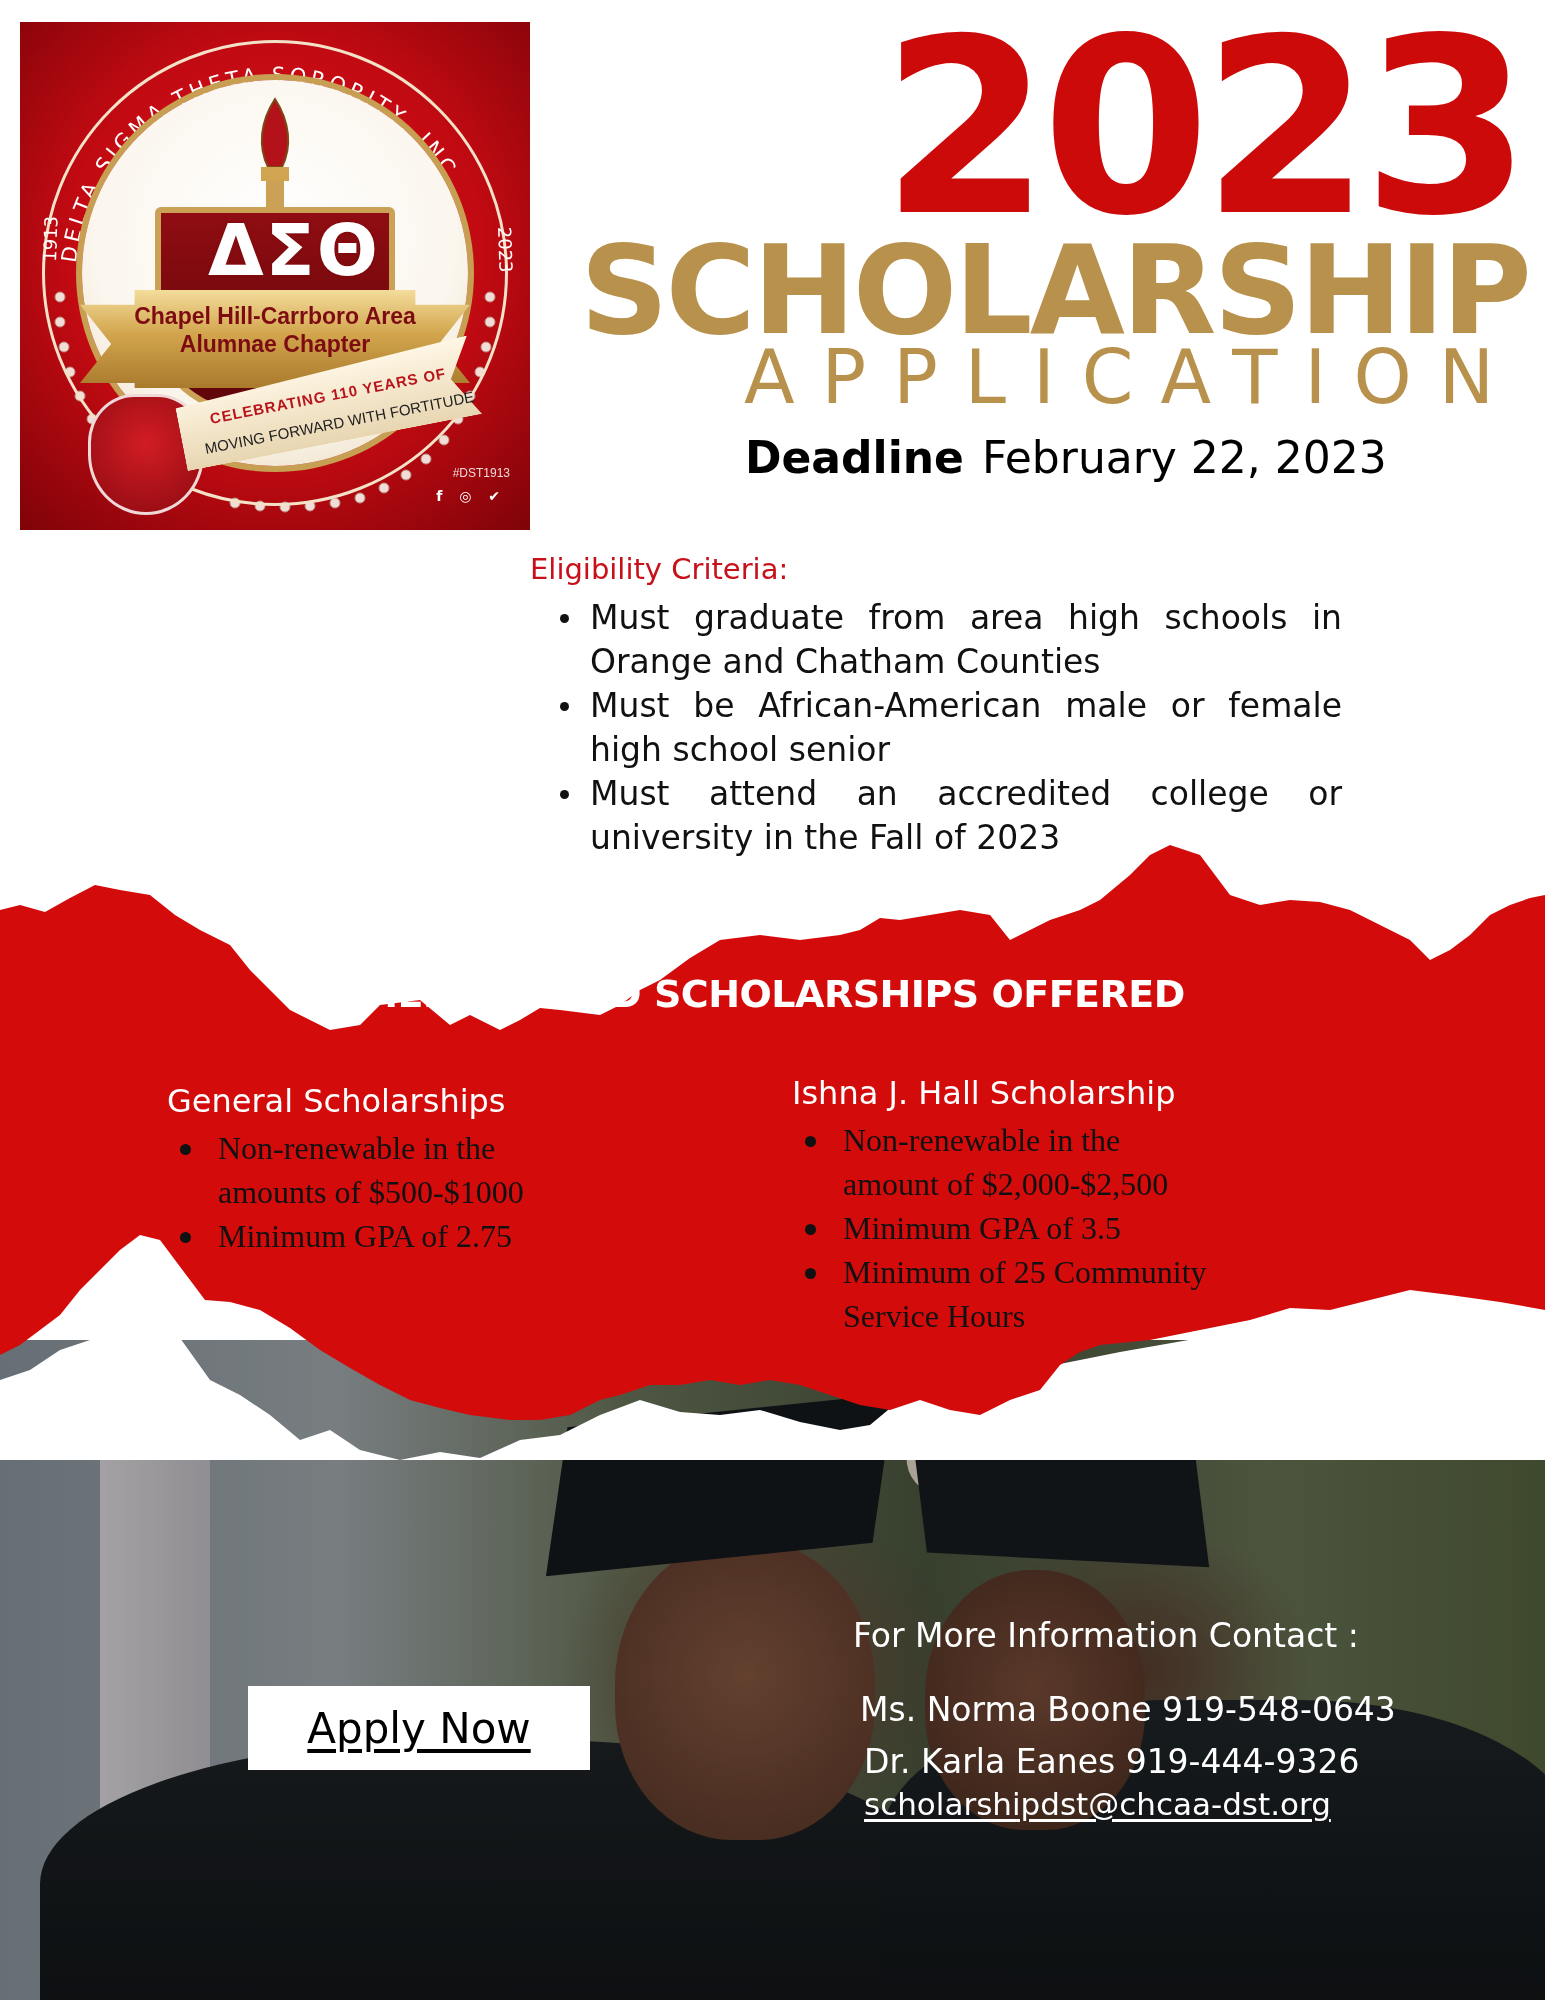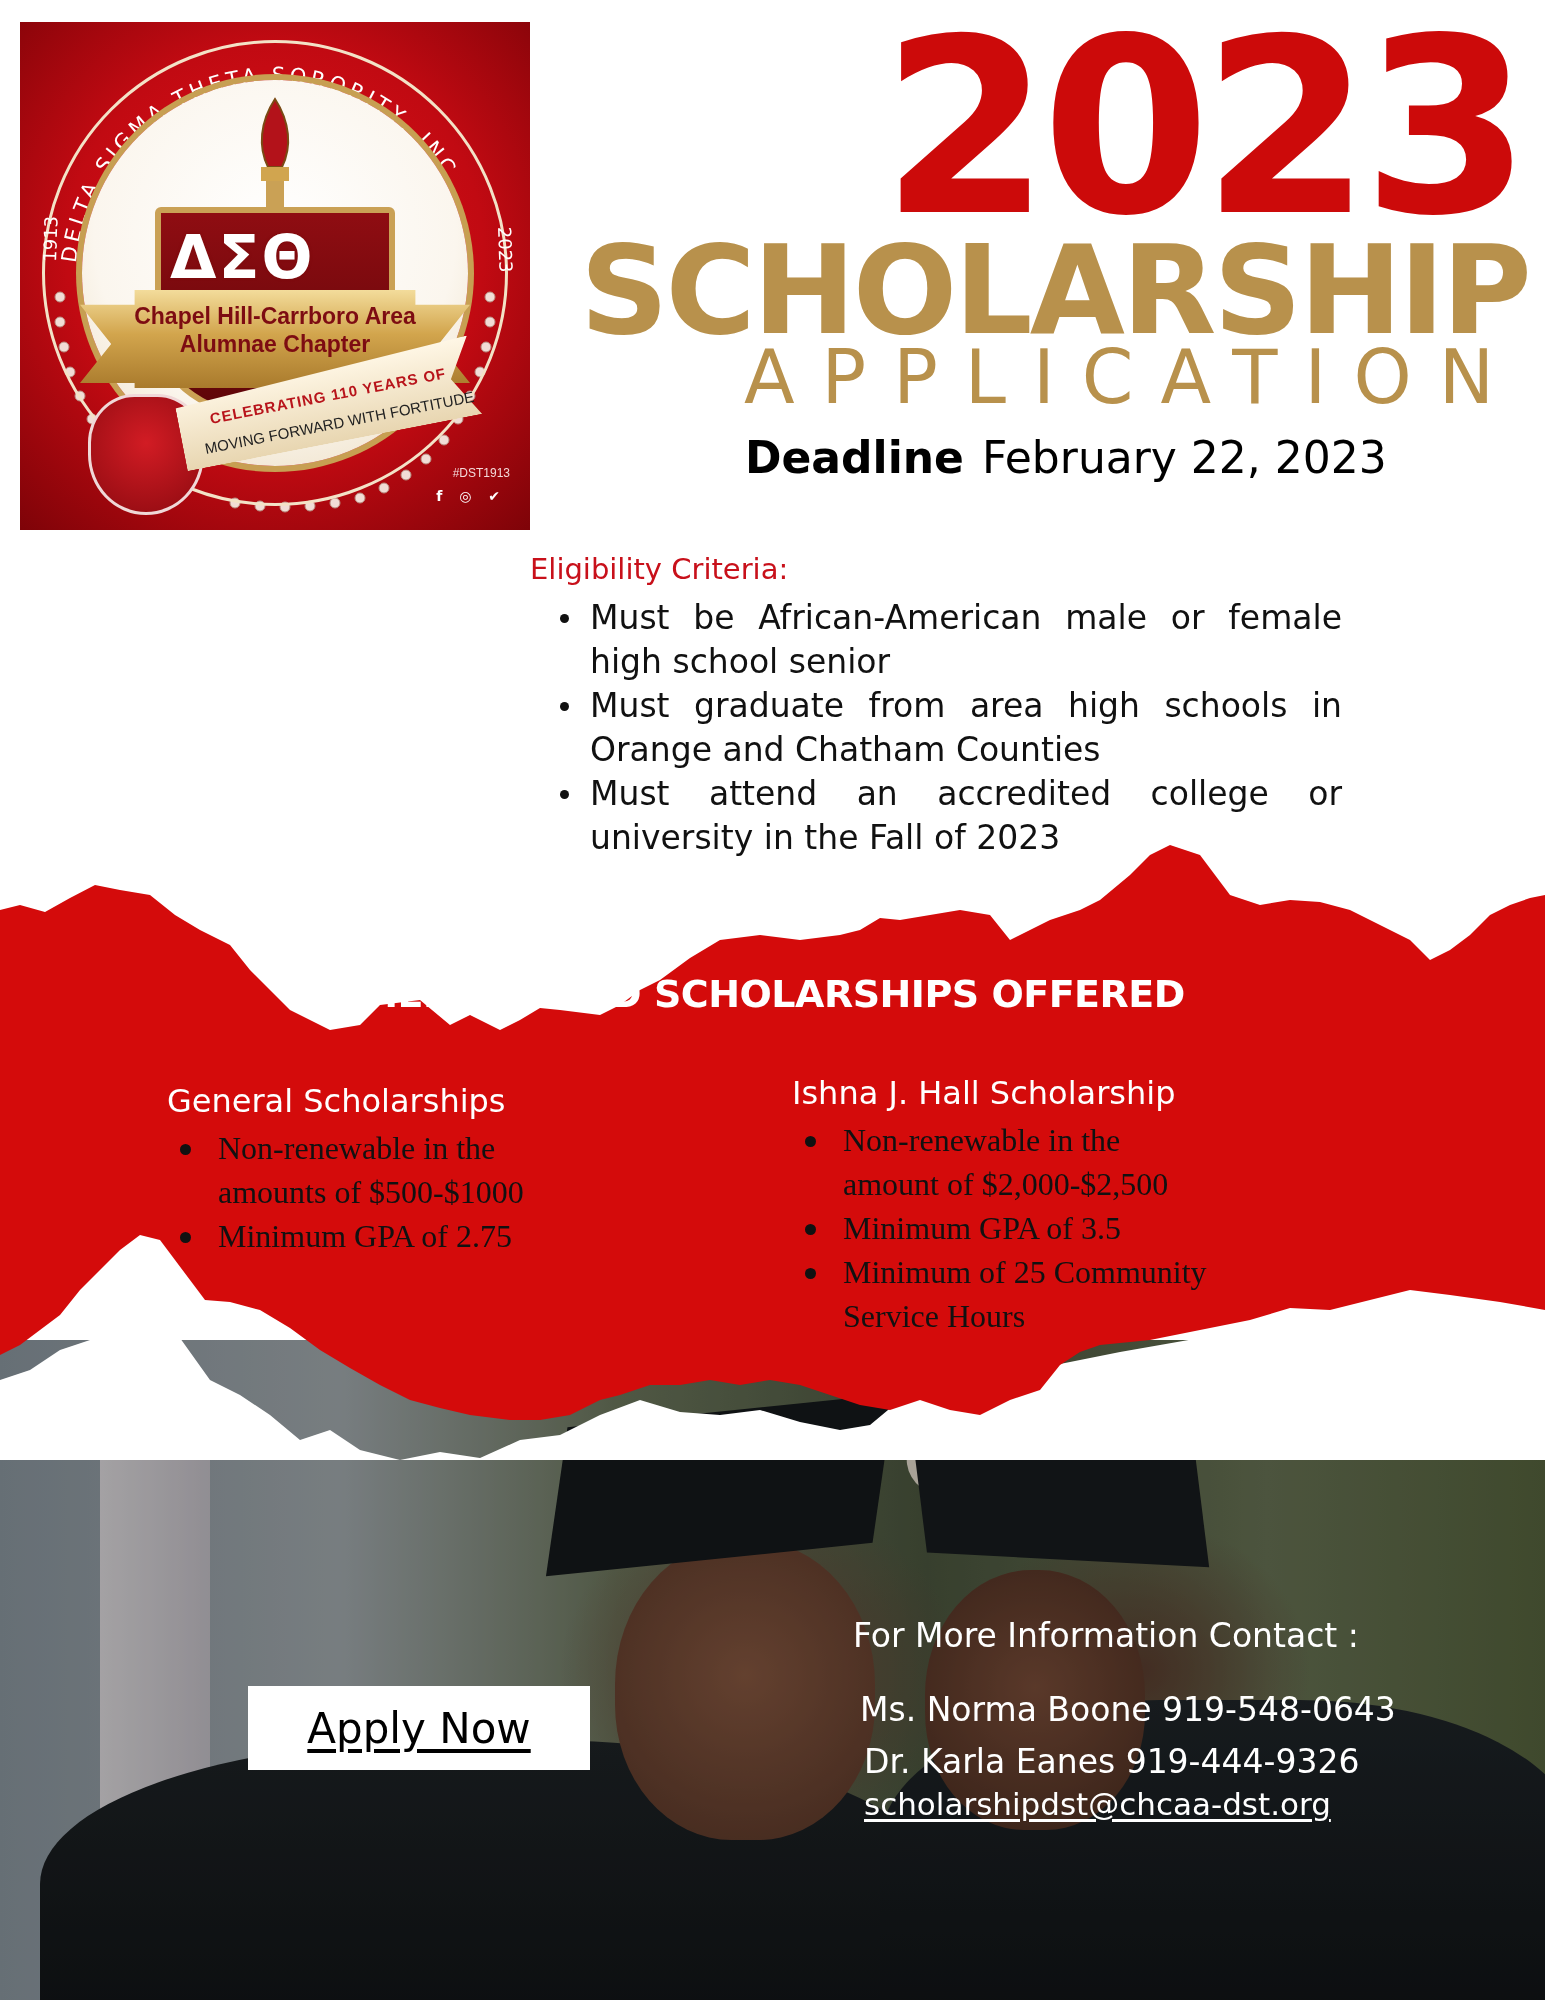--- a/index.html
+++ b/index.html
@@ -35,23 +35,23 @@
     position: absolute; left: 135px; top: 185px; width: 240px; height: 215px;
     background: linear-gradient(180deg, #8f0d12, #5c0508);
     border: 6px solid #caa155;
     border-radius: 6px 6px 50% 50% / 6px 6px 40% 40%;
     box-sizing: border-box;
   }
   .logo-torch {
     position: absolute; left: 232px; top: 75px; width: 46px; height: 120px;
   }
   .logo-greek {
-    position: absolute; left: 150px; top: 200px; width: 210px; text-align: left;
+    position: absolute; left: 150px; top: 186px; width: 210px; text-align: right;
     font-family: "DejaVu Sans", sans-serif; font-weight: bold;
-    font-size: 60px; color: #ffffff; letter-spacing: 2px;
+    font-size: 72px; color: #ffffff; letter-spacing: 2px;
     text-shadow: 0 0 3px #7a0a0a;
   }
   .logo-banner {
     position: absolute; left: 60px; top: 268px; width: 390px; height: 98px;
     background: linear-gradient(180deg, #f3dc9b 0%, #d2a54d 45%, #a97a2c 100%);
     clip-path: polygon(0 15%, 14% 15%, 14% 0, 86% 0, 86% 15%, 100% 15%, 92% 55%, 100% 95%, 86% 95%, 86% 100%, 14% 100%, 14% 95%, 0 95%, 8% 55%);
   }
   .logo-chapter {
     position: absolute; left: 60px; top: 280px; width: 390px; text-align: center;
     font-family: "Liberation Sans", sans-serif; font-weight: bold;
@@ -294,22 +294,22 @@
 
 <div class="abs title-year">2023</div>
 <div class="abs title-scholarship">SCHOLARSHIP</div>
 <div class="abs title-application">APPLICATION</div>
 <div class="abs deadline">
   <span class="lbl">Deadline</span><span>February 22, 2023</span>
 </div>
 
 <div class="abs elig-title">Eligibility Criteria:</div>
 <ul class="abs elig-list">
+  <li>Must graduate from area high schools in Orange and Chatham Counties</li>
   <li>Must be African-American male or female high school senior</li>
-  <li>Must graduate from area high schools in Orange and Chatham Counties</li>
   <li>Must attend an accredited college or university in the Fall of 2023</li>
 </ul>
 
 <div class="abs photo">
   <div class="photo-arm-l"></div>
   <div class="photo-scroll-r"></div>
   <div class="photo-gown-l"></div>
   <div class="photo-gown-r"></div>
   <div class="photo-face-l"></div>
   <div class="photo-face-r"></div>

